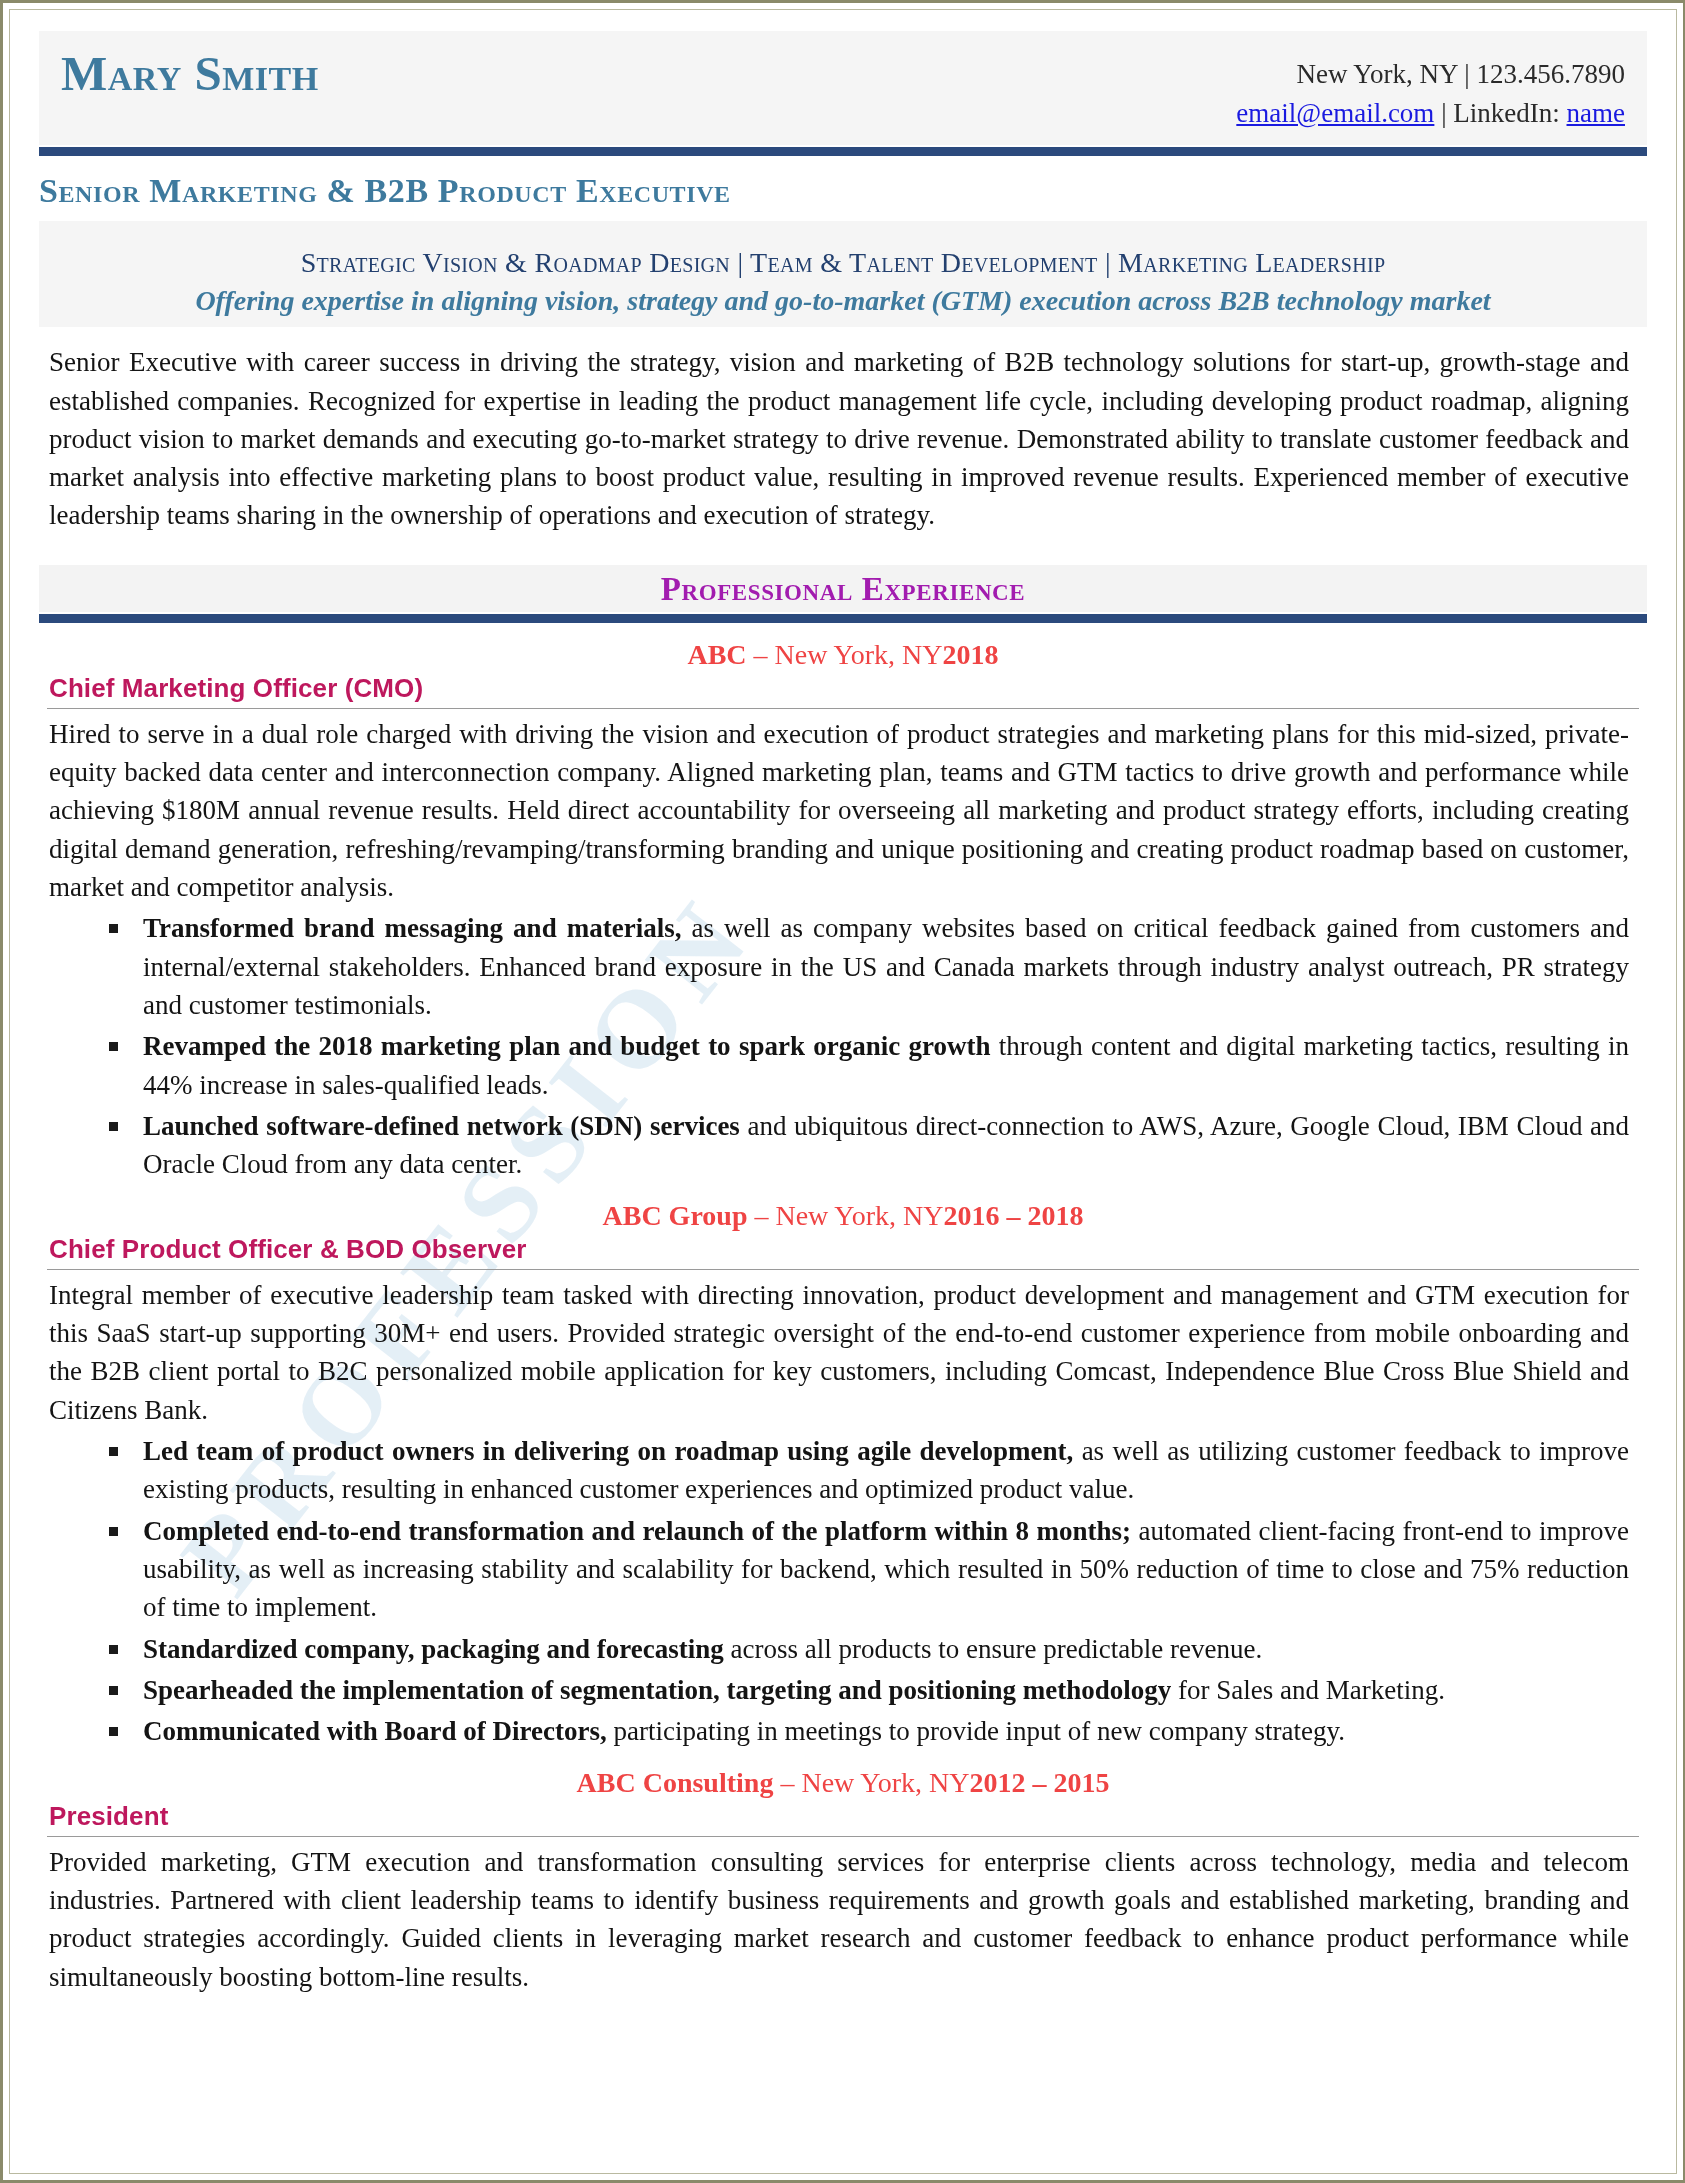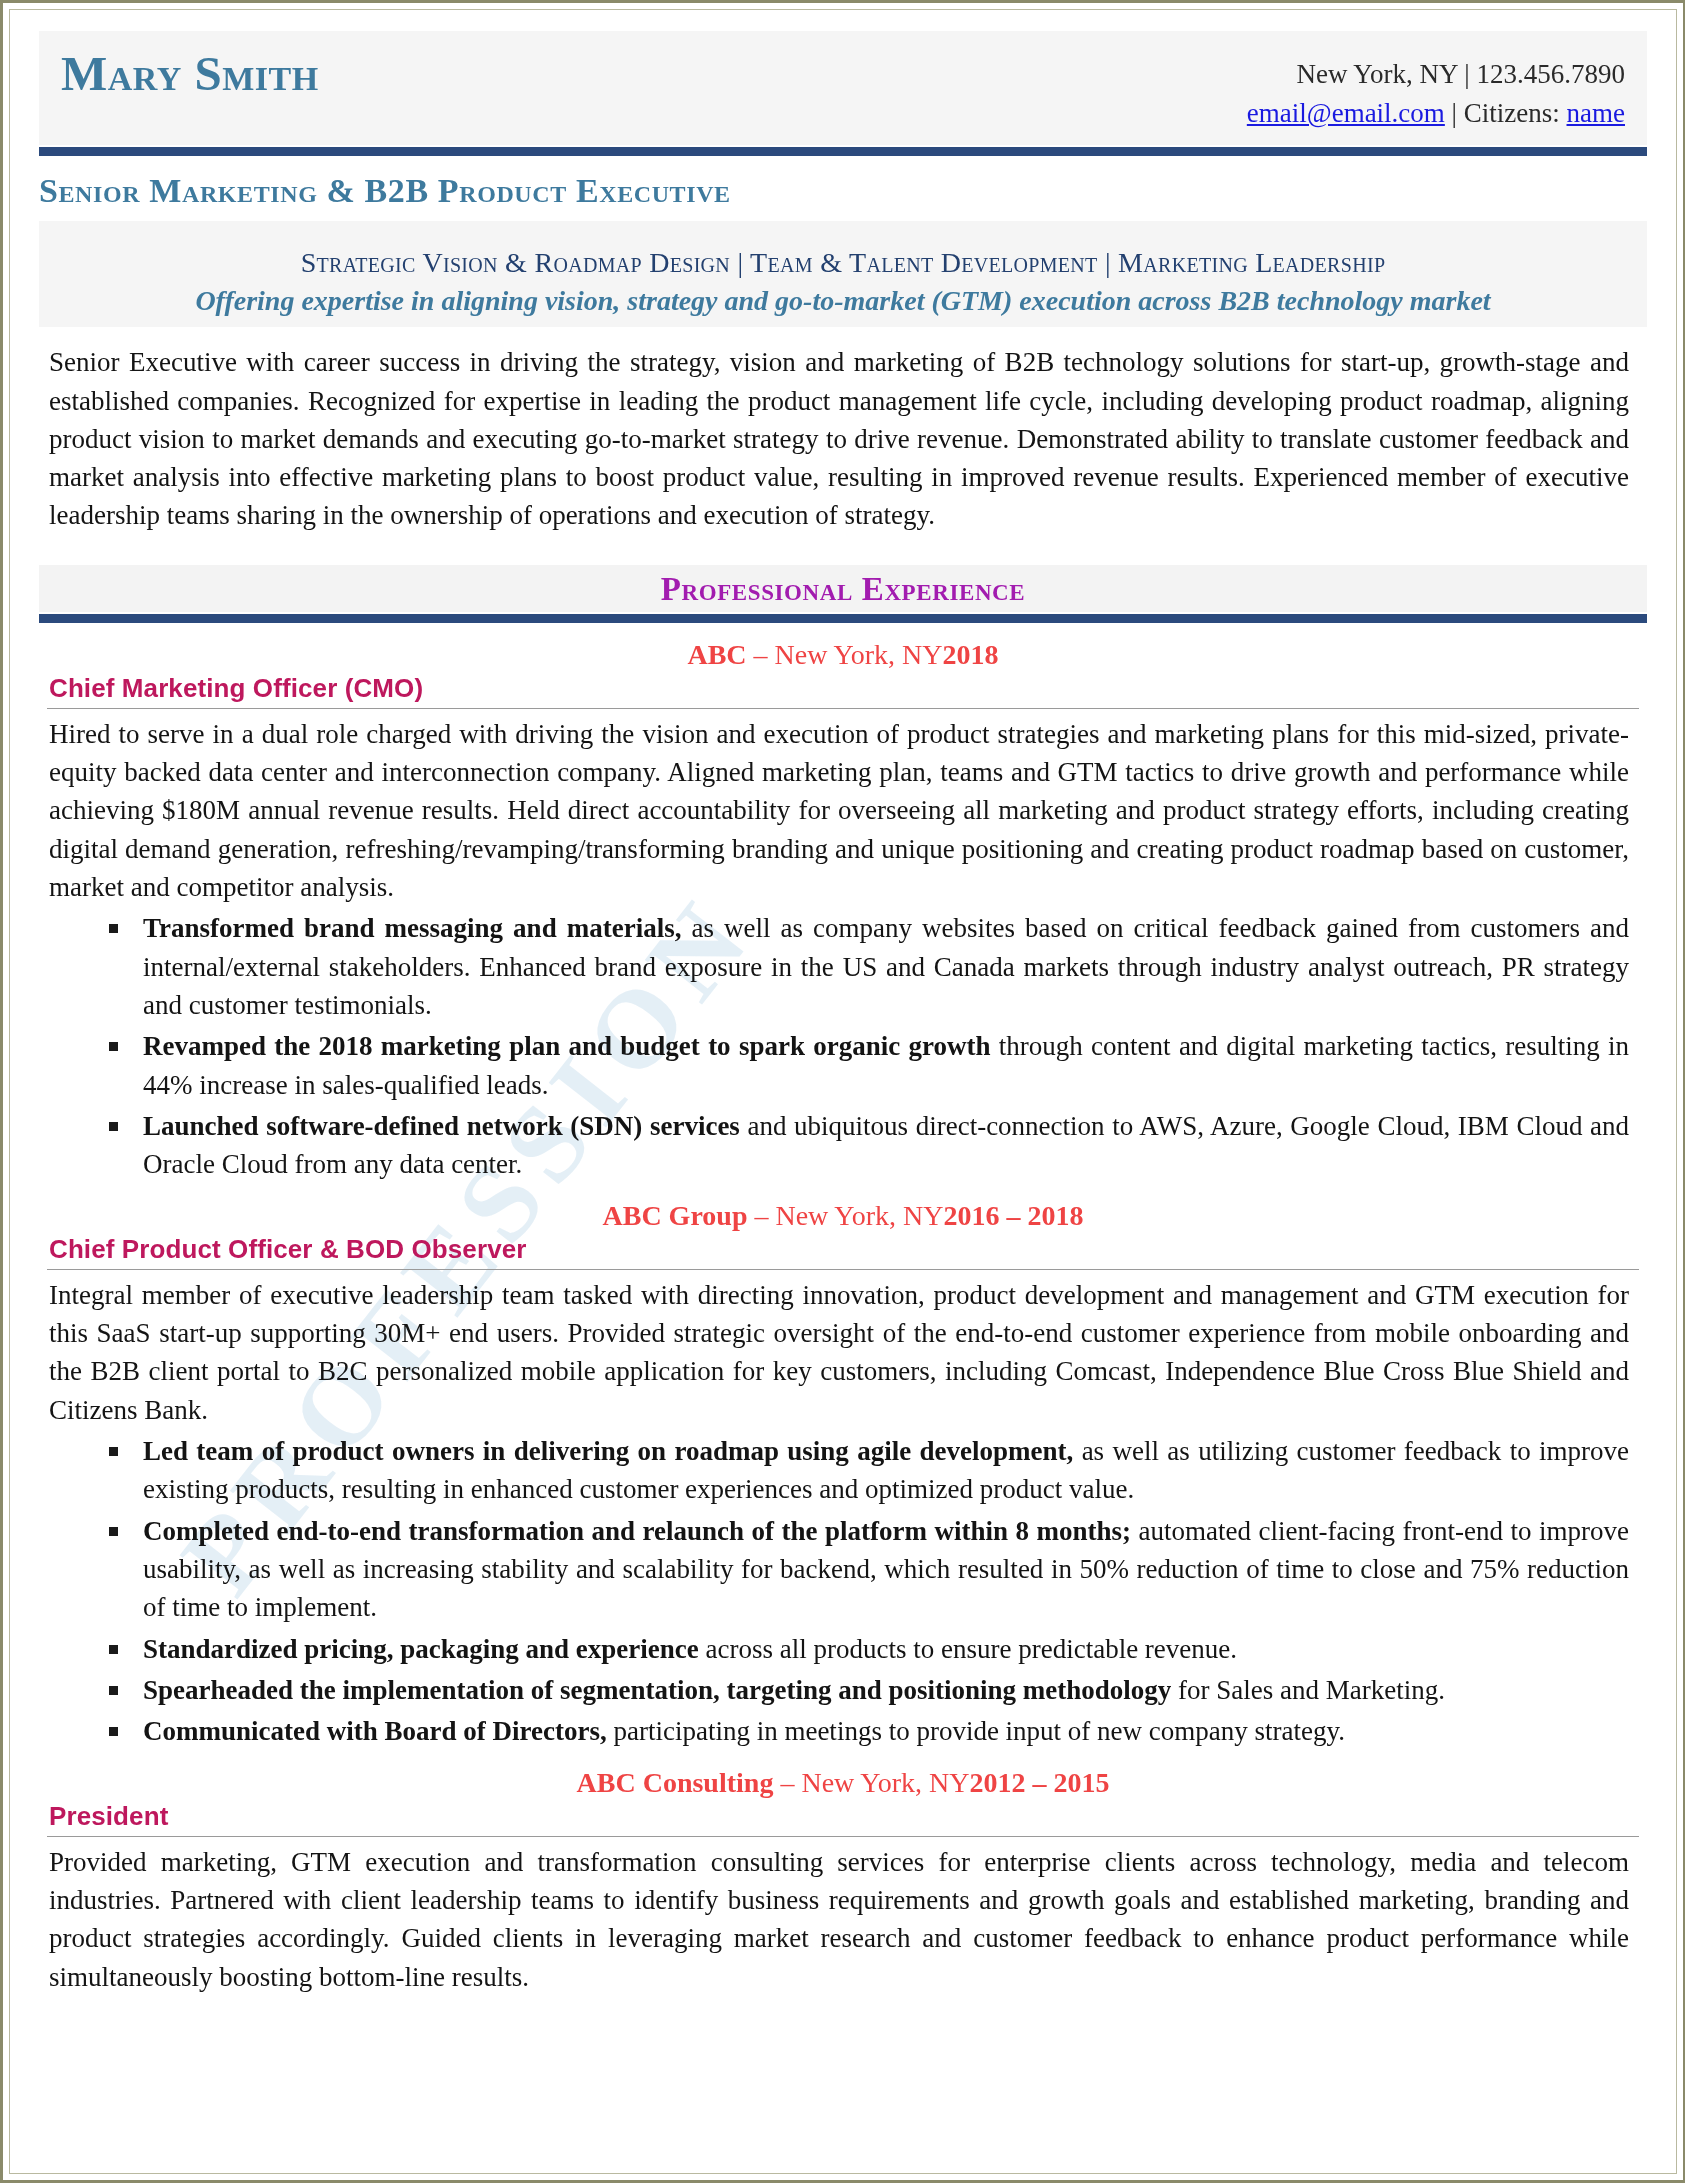--- a/index.html
+++ b/index.html
@@ -221,21 +221,21 @@
 
     <div class="watermark">PROFESSION</div>
 
     <div class="content">
 
       <div class="header">
         <div class="name">Mary Smith</div>
         <div class="contact">
           <div>New York, NY | 123.456.7890</div>
           <div>
-            <a href="#">email@email.com</a><span> | </span><span>Citizens: </span><a href="#">name</a>
+            <a href="#">email@email.com</a><span> | </span><span>LinkedIn: </span><a href="#">name</a>
           </div>
         </div>
       </div>
       <div class="rule-navy"></div>
 
       <div class="title-band">
         <div class="headline">Senior Marketing &amp; B2B Product Executive</div>
       </div>
       <div class="subband">
         <div class="subtitle">Strategic Vision &amp; Roadmap Design | Team &amp; Talent Development | Marketing Leadership</div>
@@ -268,21 +268,21 @@
             <div class="job-head">
               <div><span class="company">ABC Group</span><span> – </span><span class="loc">New York, NY</span></div>
               <div class="dates">2016 – 2018</div>
             </div>
             <div class="job-title">Chief Product Officer &amp; BOD Observer</div>
             <div class="rule-thin"></div>
             <div class="job-desc">Integral member of executive leadership team tasked with directing innovation, product development and management and GTM execution for this SaaS start-up supporting 30M+ end users. Provided strategic oversight of the end-to-end customer experience from mobile onboarding and the B2B client portal to B2C personalized mobile application for key customers, including Comcast, Independence Blue Cross Blue Shield and Citizens Bank.</div>
             <ul class="bullets">
               <li><b>Led team of product owners in delivering on roadmap using agile development,</b><span> as well as utilizing customer feedback to improve existing products, resulting in enhanced customer experiences and optimized product value.</span></li>
               <li><b>Completed end-to-end transformation and relaunch of the platform within 8 months;</b><span> automated client-facing front-end to improve usability, as well as increasing stability and scalability for backend, which resulted in 50% reduction of time to close and 75% reduction of time to implement.</span></li>
-              <li><b>Standardized pricing, packaging and experience</b><span> across all products to ensure predictable revenue.</span></li>
+              <li><b>Standardized company, packaging and forecasting</b><span> across all products to ensure predictable revenue.</span></li>
               <li><b>Spearheaded the implementation of segmentation, targeting and positioning methodology</b><span> for Sales and Marketing.</span></li>
               <li><b>Communicated with Board of Directors,</b><span> participating in meetings to provide input of new company strategy.</span></li>
             </ul>
           </div>
           <div class="job">
             <div class="job-head">
               <div><span class="company">ABC Consulting</span><span> – </span><span class="loc">New York, NY</span></div>
               <div class="dates">2012 – 2015</div>
             </div>
             <div class="job-title">President</div>

